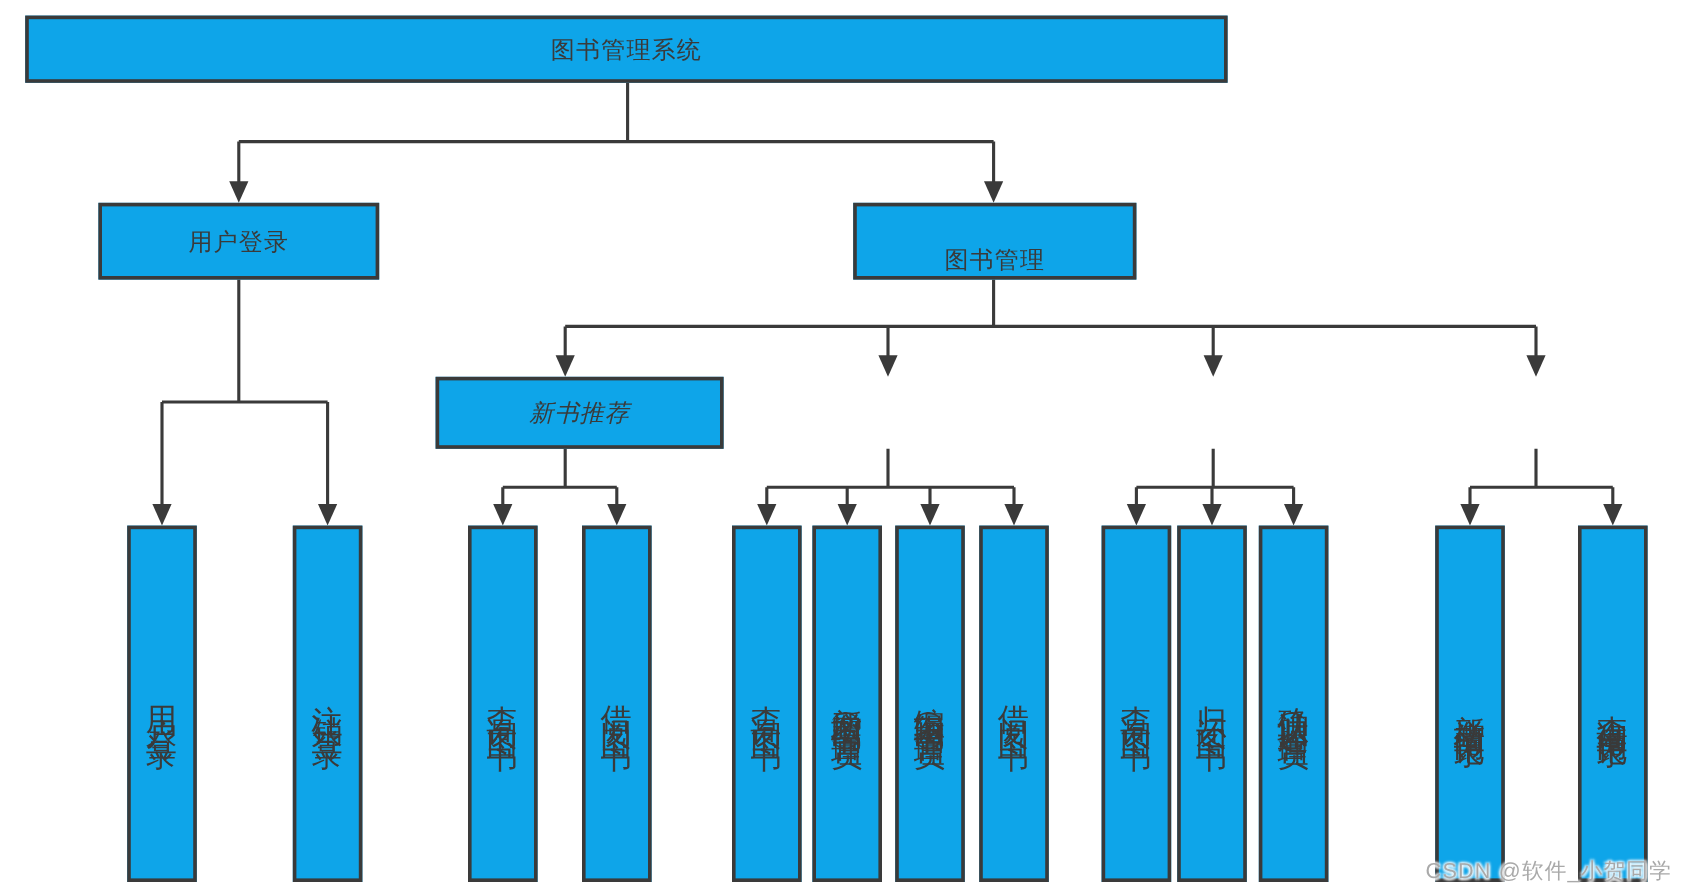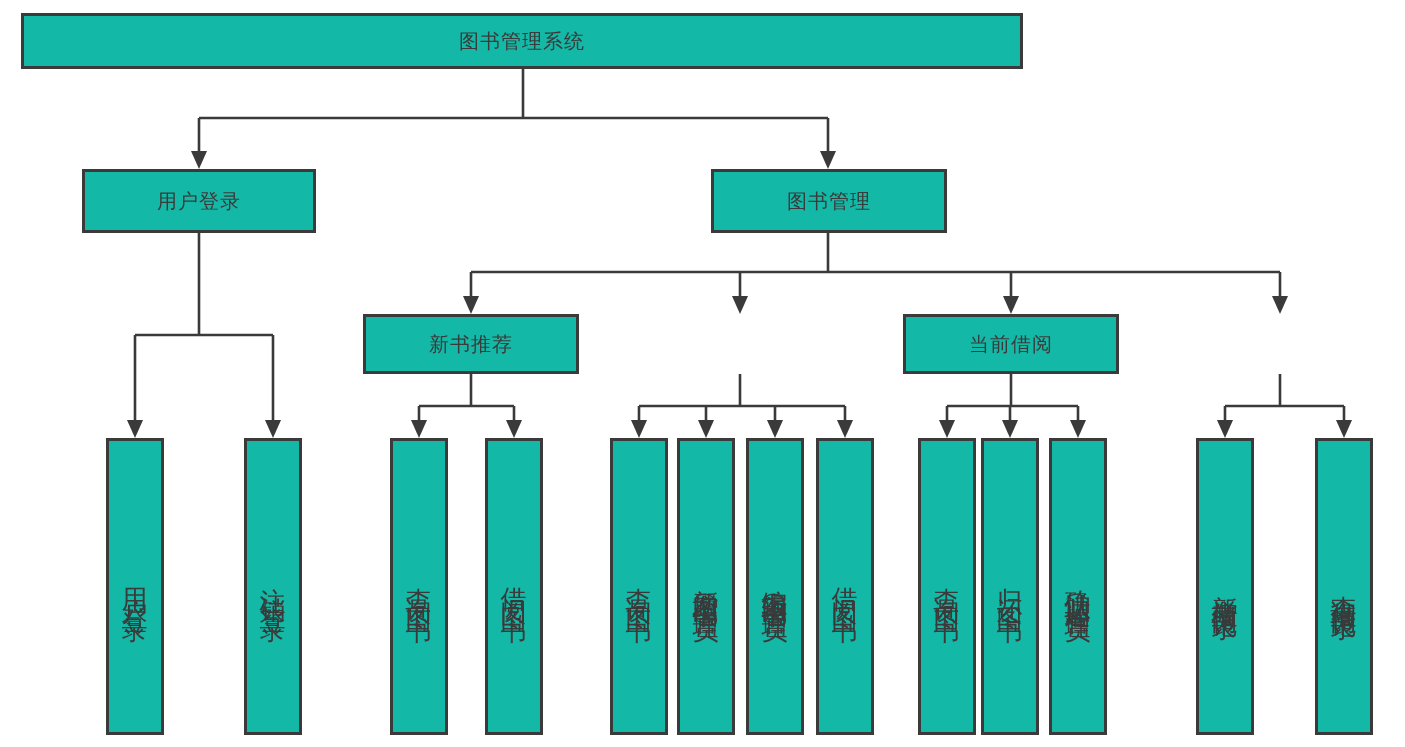--- a/index.html
+++ b/index.html
@@ -16,31 +16,31 @@
     position:relative;
     overflow:hidden;
     color:var(--text);
   }
   #stage{position:absolute;left:0;top:0;width:1405px;height:747px;}
   svg.wires{position:absolute;left:0;top:0;z-index:1;}
   svg.wires path{stroke:var(--line);stroke-width:2.6;fill:none;}
   svg.wires polygon{fill:var(--line);stroke:none;}
   .node{
     position:absolute;
-    background:#14b8a6;
+    background:#0ea5e9;
     border:3px solid var(--line);
     box-sizing:border-box;
     display:flex;align-items:center;justify-content:center;
     z-index:2;
   }
   .node.root{left:21px;top:13px;width:1002px;height:56px;}
   .node.l2{top:169px;height:64px;}
   .node.l2.a{left:82px;width:234px;}
-  .node.l2.b{left:711px;width:236px;}
-  .node.l3{top:314px;height:60px;width:216px;}
+  .node.l2.b{left:711px;width:236px;align-items:flex-end;}
+  .node.l3{top:314px;height:60px;width:240px;font-style:italic;}
   .node.leaf{top:438px;height:297px;width:58px;}
   .hlabel{
     font-size:20px;
     letter-spacing:1px;
     white-space:nowrap;
   }
   .vlabel{
     writing-mode:vertical-rl;
     text-orientation:mixed;
     font-size:26px;
@@ -122,23 +122,20 @@
   <div class="node l2 a">
     <span class="hlabel">用户登录</span>
   </div>
   <div class="node l2 b">
     <span class="hlabel">图书管理</span>
   </div>
 
   <div class="node l3" style="left:363px">
     <span class="hlabel">新书推荐</span>
   </div>
-  <div class="node l3" style="left:903px">
-    <span class="hlabel">当前借阅</span>
-  </div>
 
   <div class="node leaf" style="left:106px">
     <span class="vlabel">用户登录</span>
   </div>
   <div class="node leaf" style="left:244px">
     <span class="vlabel">注销登录</span>
   </div>
   <div class="node leaf" style="left:390px">
     <span class="vlabel">查询图书</span>
   </div>
@@ -166,13 +163,14 @@
   <div class="node leaf" style="left:1049px">
     <span class="vlabel tight">确认归还（管理员）</span>
   </div>
   <div class="node leaf" style="left:1196px">
     <span class="vlabel tight">新增借阅记录</span>
   </div>
   <div class="node leaf" style="left:1315px">
     <span class="vlabel tight">查询借阅记录</span>
   </div>
 
+  <div class="watermark">CSDN @软件_小贺同学</div>
 </div>
 
 </body></html>

